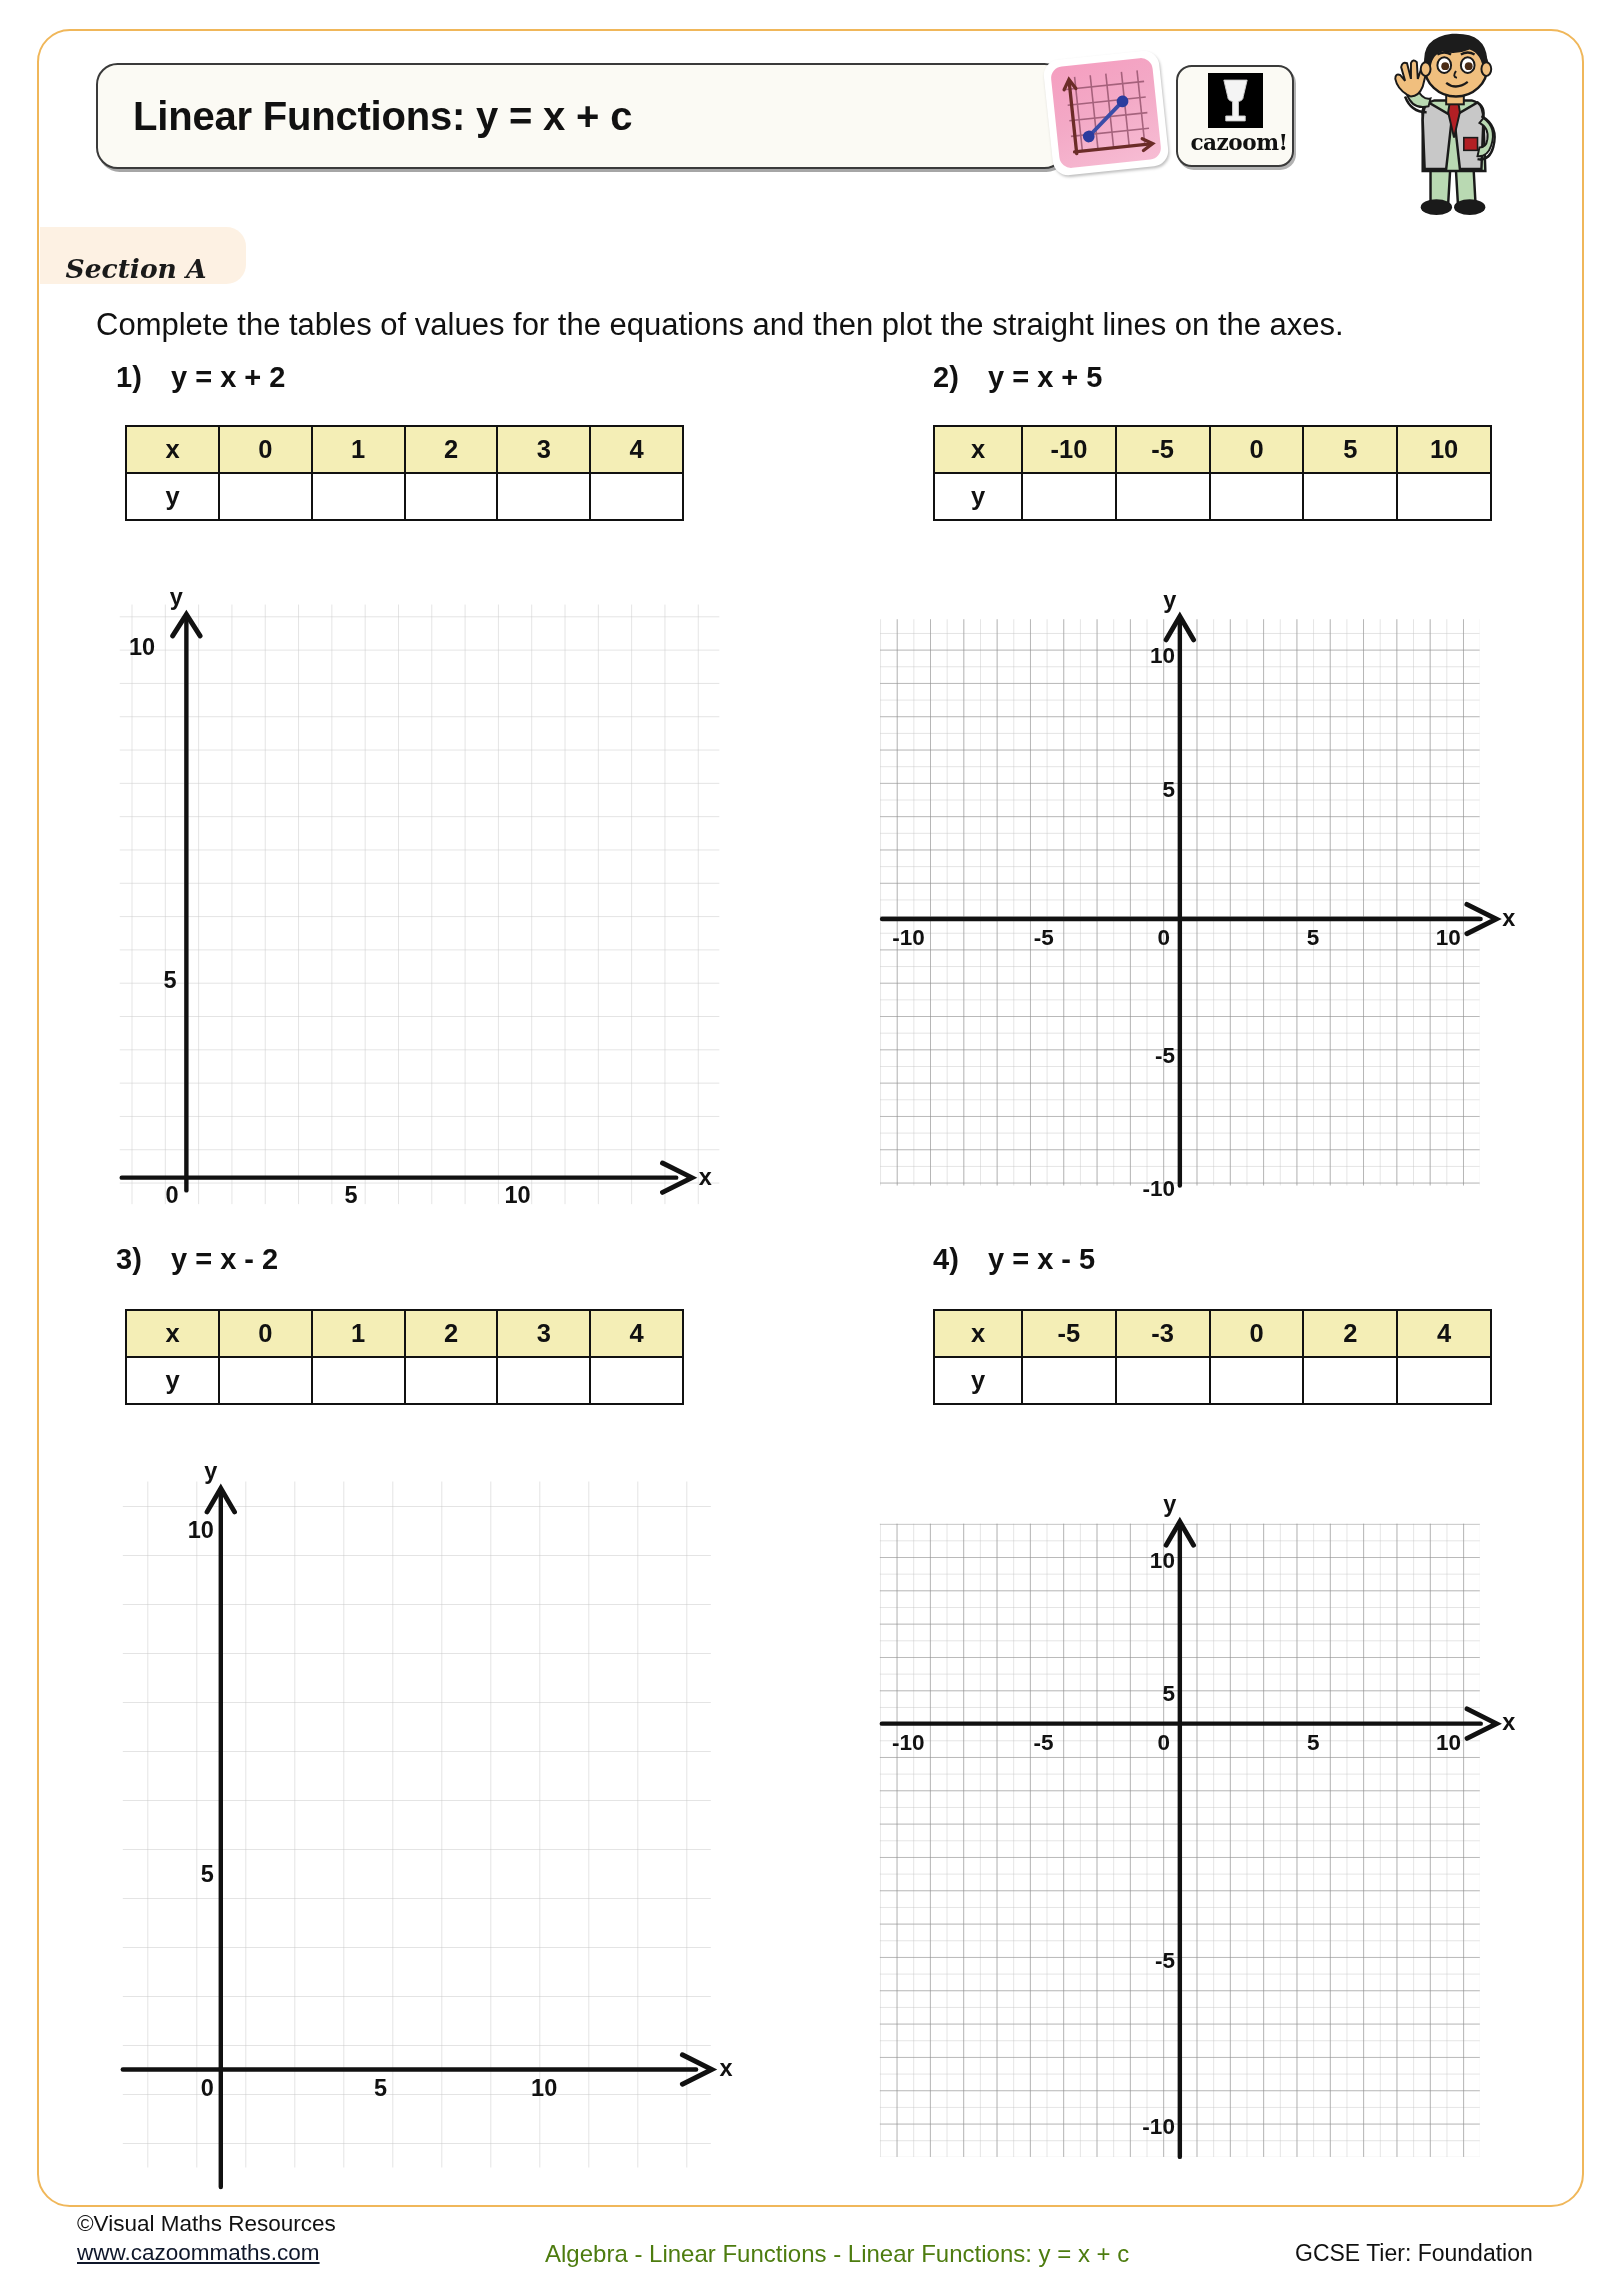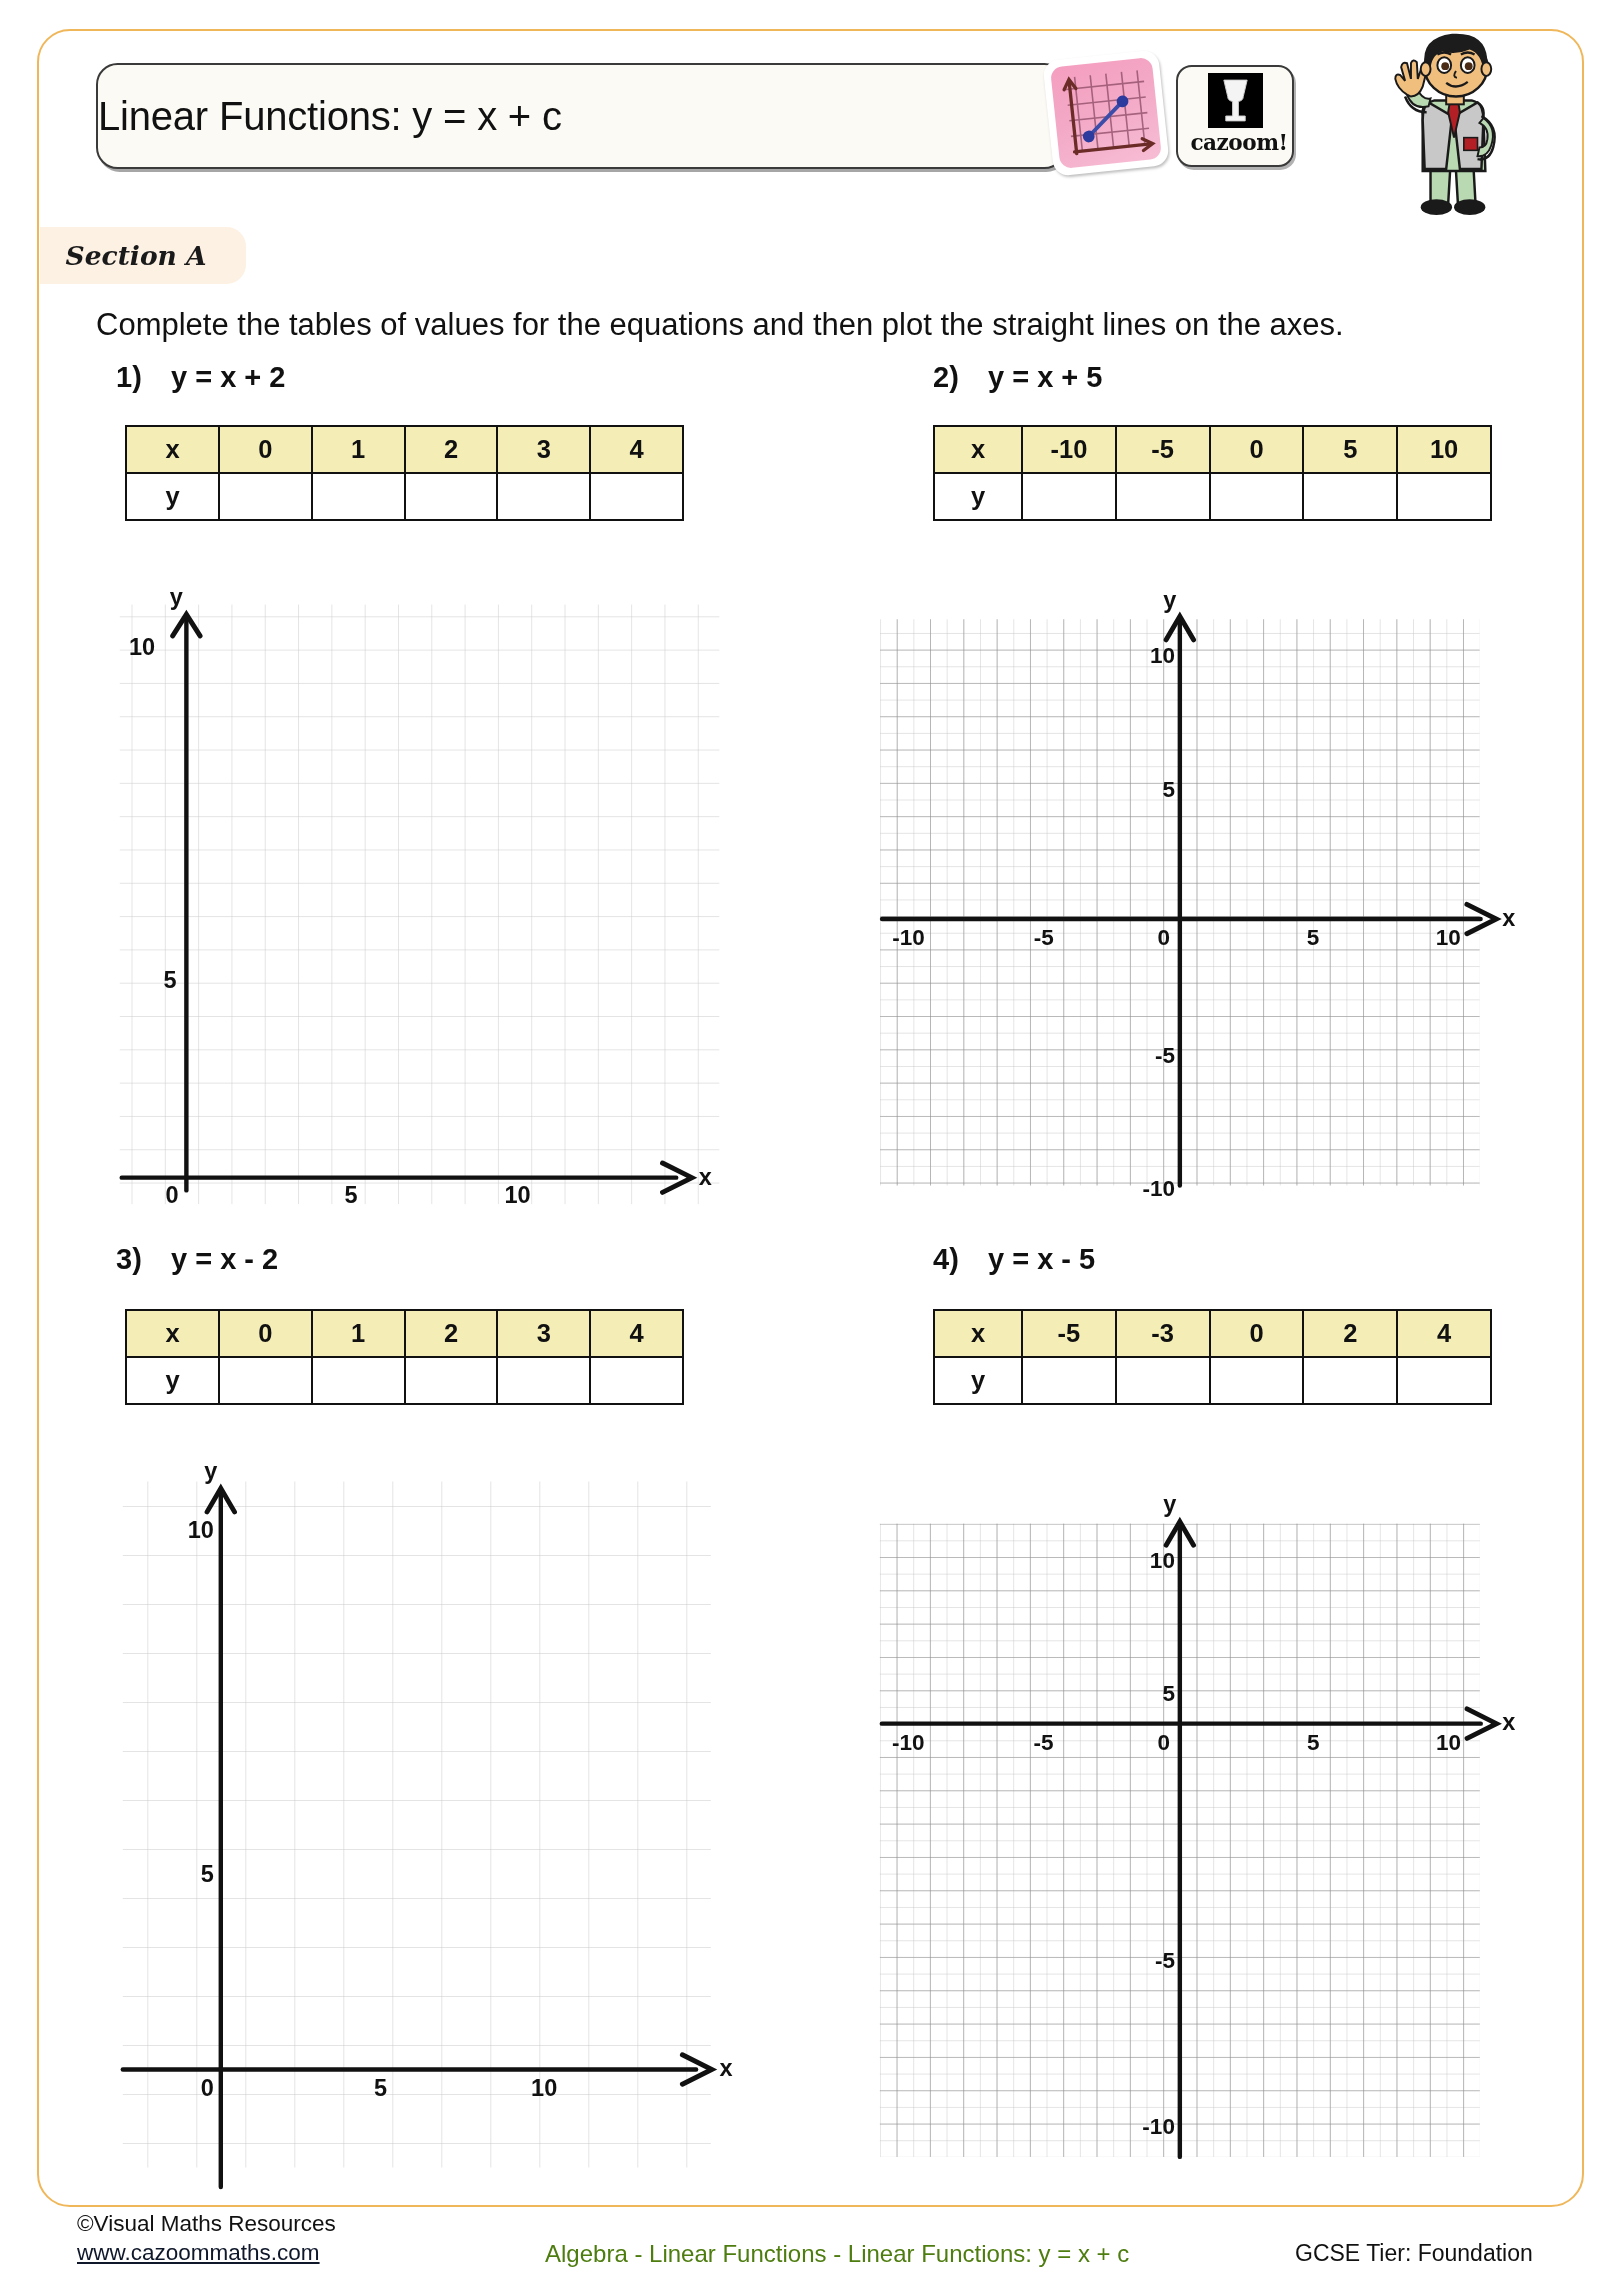--- a/index.html
+++ b/index.html
@@ -28,22 +28,23 @@
     left: 96px; top: 63px;
     width: 970px; height: 106px;
     background: #fbfaf4;
     border: 2.9px solid #3a3a3a;
     border-radius: 21.6px;
     display: flex; align-items: center;
     box-shadow: 2px 2.9px 0 rgba(0,0,0,0.35);
   }
   #title-text {
     font-size: 40px;
-    font-weight: normal;
+    font-weight: bold;
     color: #111;
+    padding-left: 35px;
     letter-spacing: -0.2px;
     white-space: nowrap;
   }
 
   
   #graph-sticker {
     position: absolute;
     left: 1048px; top: 55px;
     width: 116px; height: 116px;
     background: #ffffff;
@@ -91,21 +92,21 @@
   #mascot { position: absolute; left: 1362px; top: 21.6px; width: 186px; height: 196px; }
 
   
   #section-tab {
     position: absolute;
     left: 40px; top: 227px;
     width: 206px; height: 57px;
     background: #fdf1e3;
     border-top-right-radius: 19.6px;
     border-bottom-right-radius: 19.6px;
-    display: flex; align-items: center;
+    display: flex; align-items: flex-end;
   }
   #section-label {
     font-family: "DejaVu Serif", serif;
     font-style: italic;
     font-weight: bold;
     font-size: 26.5px;
     color: #1a1a1a;
     padding-left: 25.5px;
   }
 

